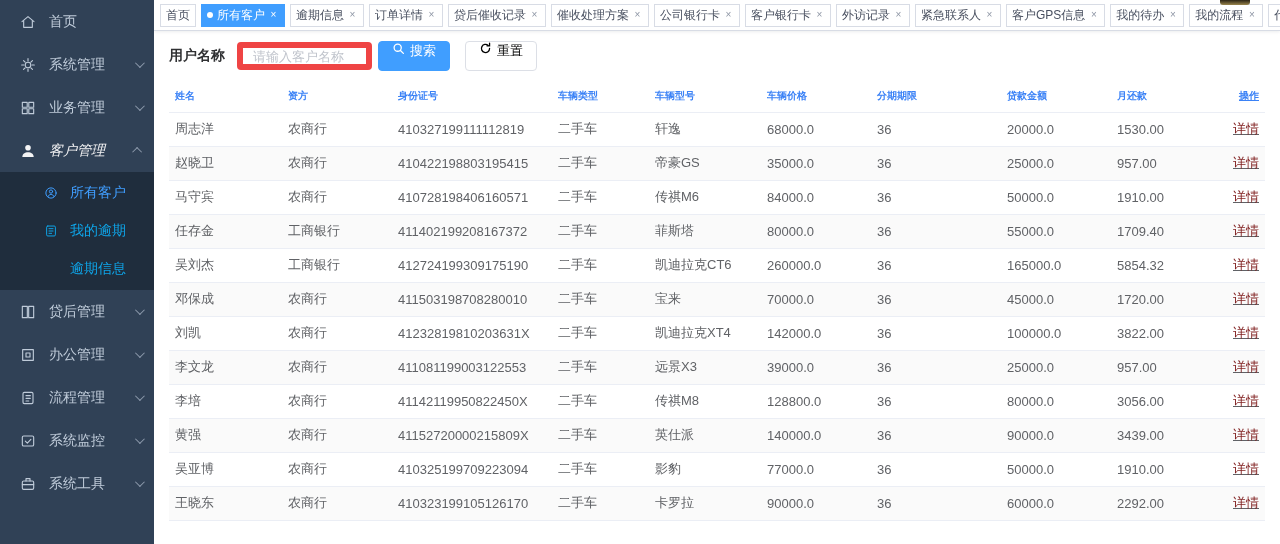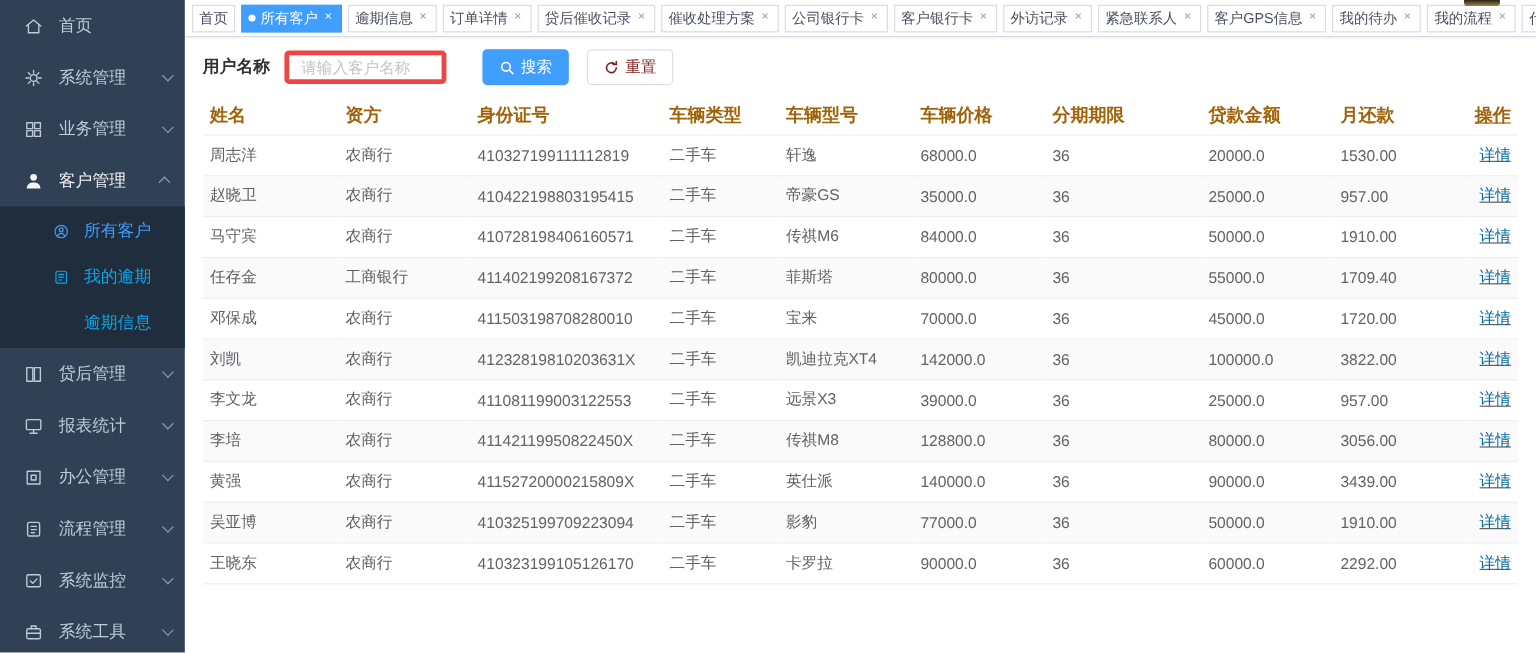--- a/index.html
+++ b/index.html
@@ -3,21 +3,21 @@
 <meta charset="utf-8">
 <style>
   * { box-sizing: border-box; margin: 0; padding: 0; }
   html, body { width: 1280px; height: 544px; overflow: hidden; }
   body { font-family: "Liberation Sans", "DejaVu Sans", sans-serif; background: #fff; }
   .page { position: relative; width: 1280px; height: 544px; overflow: hidden; background: #fff; }
 
   
   .sidebar { position: absolute; left: 0; top: 0; width: 154px; height: 544px; background: #304156; z-index: 5; }
   .menu-item { height: 43px; display: flex; align-items: center; padding: 0 12px 0 20px; color: #bfcbd9; font-size: 14px; cursor: pointer; }
-  .menu-item.parent-active { color: #f4f4f5; }
+  .menu-item.parent-active { color: #f4f4f5; font-style: italic; }
   .mi-icon { width: 16px; height: 16px; margin-right: 13px; display: inline-flex; flex: none; }
   .mi-icon svg { width: 100%; height: 100%; fill: none; stroke: currentColor; stroke-width: 1.7; stroke-linecap: round; stroke-linejoin: round; }
   .caret { margin-left: auto; width: 7px; height: 7px; border: solid #8c99ab; border-width: 0 1.5px 1.5px 0; transform: rotate(45deg) translateY(-2px); flex: none; }
   .caret.up { transform: rotate(-135deg) translateY(-2px); }
   .submenu { background: #1f2d3d; padding: 2px 0; }
   .sub-item { height: 38px; display: flex; align-items: center; padding-left: 44px; color: #0ea5e9; font-size: 14px; cursor: pointer; }
   .sub-item .mi-icon { width: 14px; height: 14px; margin-right: 12px; }
   .sub-item.active { color: #409eff; }
 
   
@@ -27,34 +27,34 @@
   .tab .dot { width: 6px; height: 6px; border-radius: 50%; background: #fff; margin-right: 4px; display: none; }
   .tab.active { background: #409eff; border-color: #409eff; color: #fff; }
   .tab.active .dot { display: inline-block; }
   .tab .close { margin-left: 3px; width: 11px; height: 11px; line-height: 10px; text-align: center; font-size: 10px; color: #8e96a5; border-radius: 50%; }
   .tab.active .close { color: #fff; }
   .gold-sliver { position: absolute; top: 0; right: 30px; width: 30px; height: 5px; background: linear-gradient(180deg, #2b2414, #9a854c); border-radius: 0 0 3px 3px; }
 
   .content { padding: 8px 15px 0; }
   .search-row { display: flex; align-items: center; height: 30px; margin: 2px 0 10px; }
   .search-label { font-size: 14px; font-weight: bold; color: #303133; margin-right: 12px; }
-  .search-input { width: 135px; height: 28px; border: 4px solid #ef4444; border-radius: 4px; padding: 0 10px; font-size: 13px; color: #606266; margin-right: 30px; outline: none; }
+  .search-input { width: 135px; height: 28px; border: 6px solid #ef4444; border-radius: 4px; padding: 0 10px; font-size: 13px; color: #606266; margin-right: 6px; outline: none; }
   .search-input::placeholder { color: #c0c4cc; }
-  .btn { height: 30px; padding: 0 13px; border-radius: 4px; font-size: 13px; display: inline-flex; align-items: center; gap: 5px; cursor: pointer; font-family: inherit; }
+  .btn { height: 30px; padding: 0 13px; border-radius: 4px; font-size: 13px; display: inline-flex; gap: 5px; cursor: pointer; font-family: inherit; }
   .btn-ic { width: 13px; height: 13px; }
   .btn-search { background: #409eff; border: 1px solid #409eff; color: #fff; margin-right: 15px; }
-  .btn-reset { background: #fff; border: 1px solid #dcdfe6; color: #7f1d1d; }
+  .btn-reset { background: #fff; border: 1px solid #dcdfe6; color: #000000; }
 
   
   table { width: 100%; border-collapse: collapse; table-layout: fixed; }
-  th { text-align: left; font-size: 15px; color: #a16207; font-weight: bold; height: 31px; padding: 0 6px; border-bottom: 1px solid #ebeef5; white-space: nowrap; overflow: hidden; }
+  th { text-align: left; font-size: 10px; color: #3b82f6; font-weight: bold; height: 31px; padding: 0 6px; border-bottom: 1px solid #ebeef5; white-space: nowrap; overflow: hidden; }
   td { font-size: 13px; color: #606266; height: 34px; padding: 0 6px; border-bottom: 1px solid #ebeef5; white-space: nowrap; overflow: hidden; }
   tbody tr:nth-child(even) { background: #fafafa; }
   .col-action { text-align: right; text-decoration: underline; }
-  .link { color: #0369a1; cursor: pointer; text-decoration: none; }
+  .link { color: #7f1d1d; cursor: pointer; text-decoration: none; }
 </style>
 </head>
 <body>
 
 <div class="page">
 
   <aside class="sidebar">
     <div>
 
         <div class="menu-item">
@@ -137,30 +137,20 @@
           <span class="mi-icon">
             <svg viewBox="0 0 24 24">
               <rect x="3.5" y="3.5" width="7.5" height="17"></rect>
               <rect x="13" y="3.5" width="7.5" height="17"></rect>
             </svg>
           </span>
           <span>贷后管理</span>
           <span class="caret"></span>
         </div>
 
-        <div class="menu-item">
-          <span class="mi-icon">
-            <svg viewBox="0 0 24 24">
-              <rect x="3" y="4" width="18" height="12.5" rx="1.5"></rect>
-              <path d="M12 16.5V21M7.5 21h9"></path>
-            </svg>
-          </span>
-          <span>报表统计</span>
-          <span class="caret"></span>
-        </div>
 
         <div class="menu-item">
           <span class="mi-icon">
             <svg viewBox="0 0 24 24">
               <rect x="4" y="4" width="16" height="16"></rect>
               <rect x="9" y="9" width="6" height="6"></rect>
             </svg>
           </span>
           <span>办公管理</span>
           <span class="caret"></span>
@@ -388,20 +378,32 @@
               <td>411402199208167372</td>
               <td>二手车</td>
               <td>菲斯塔</td>
               <td>80000.0</td>
               <td>36</td>
               <td>55000.0</td>
               <td>1709.40</td>
               <td class="col-action"><a class="link">详情</a></td>
             </tr>
 
+            <tr>
+              <td>吴刘杰</td>
+              <td>工商银行</td>
+              <td>412724199309175190</td>
+              <td>二手车</td>
+              <td>凯迪拉克CT6</td>
+              <td>260000.0</td>
+              <td>36</td>
+              <td>165000.0</td>
+              <td>5854.32</td>
+              <td class="col-action"><a class="link">详情</a></td>
+            </tr>
 
             <tr>
               <td>邓保成</td>
               <td>农商行</td>
               <td>411503198708280010</td>
               <td>二手车</td>
               <td>宝来</td>
               <td>70000.0</td>
               <td>36</td>
               <td>45000.0</td>

